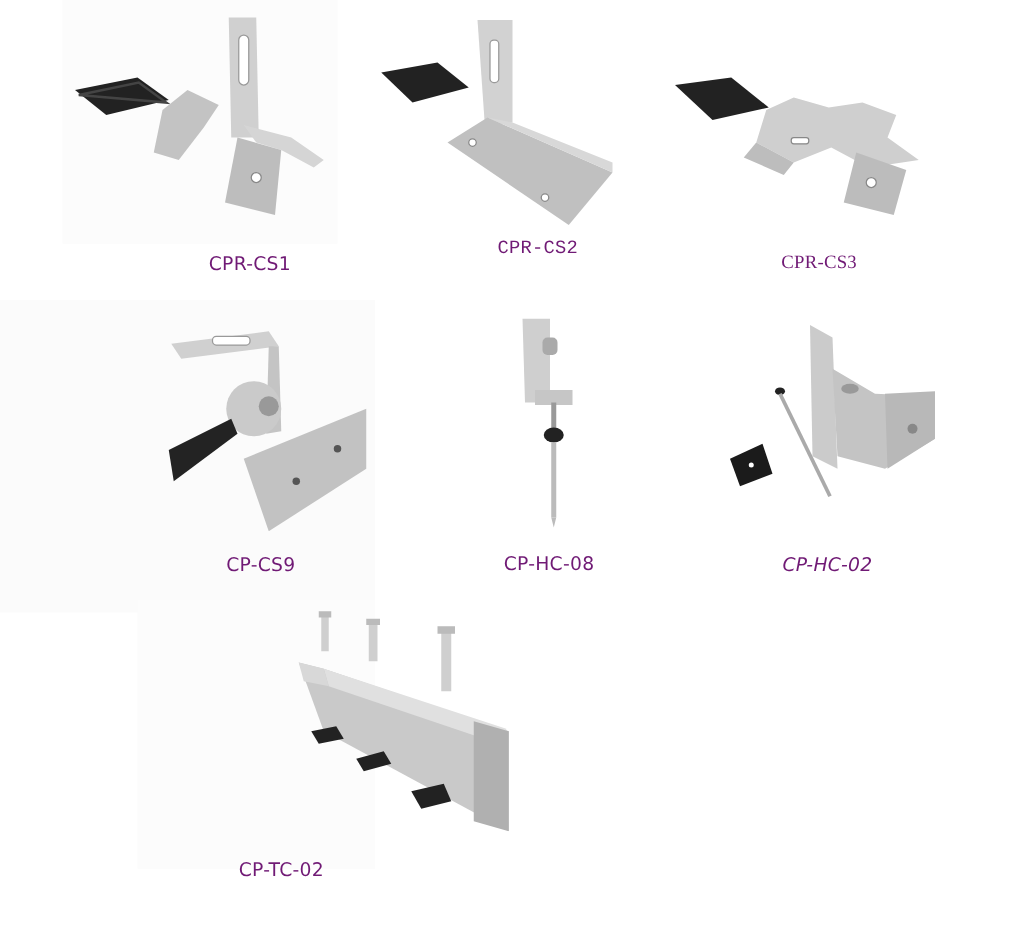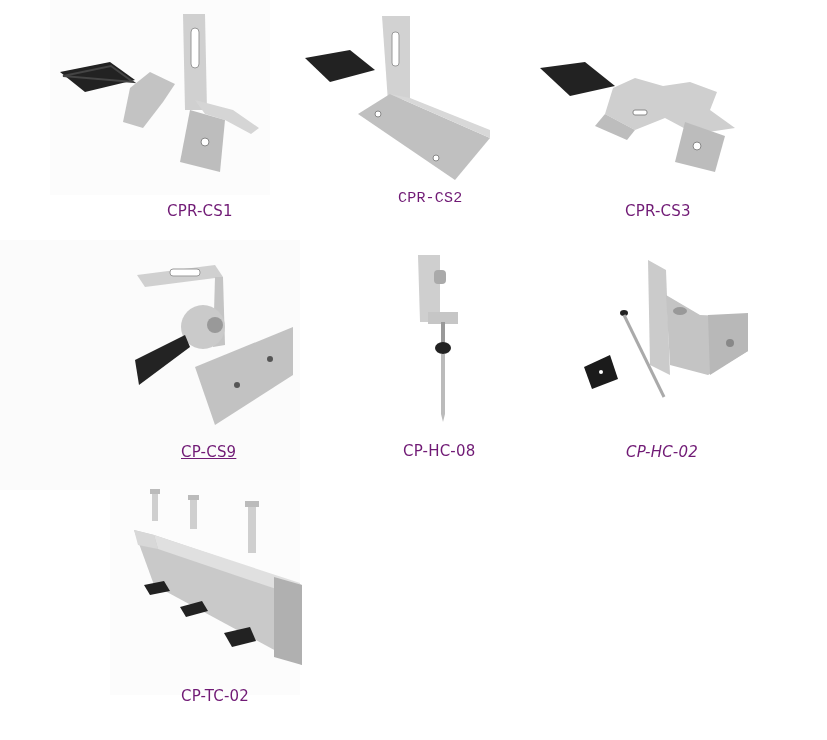--- a/index.html
+++ b/index.html
@@ -36,21 +36,21 @@
     <polygon points="82,6 110,6 110,88 88,92" fill="#d2d2d2"></polygon>
     <rect x="92" y="22" width="7" height="34" rx="3" fill="#fff" stroke="#999"></rect>
     <polygon points="58,104 90,84 190,128 155,170" fill="#c0c0c0"></polygon>
     <polygon points="90,84 110,88 190,120 190,128" fill="#d8d8d8"></polygon>
     <circle cx="78" cy="104" r="3" fill="#fff" stroke="#888"></circle>
     <circle cx="136" cy="148" r="3" fill="#fff" stroke="#888"></circle>
   </svg>
   <div class="label" style="left:98px;top:180px;font-family:Liberation Mono, monospace;">CPR-CS2</div>
 </div>
 
-<div class="card" style="left:535px;top:10px;width:210px;height:215px;">
+<div class="card" style="left:535px;top:10px;width:210px;height:215px;font-family:Liberation Serif, serif;">
   <svg class="img" width="210" height="180" viewBox="0 0 210 180">
     <polygon points="5,58 50,52 80,76 35,86" fill="#222"></polygon>
     <polygon points="78,78 100,68 128,76 155,72 182,82 175,100 200,118 160,124 130,108 100,120 70,104" fill="#cfcfcf"></polygon>
     <polygon points="70,104 100,120 92,130 60,116" fill="#bdbdbd"></polygon>
     <polygon points="150,112 190,126 180,162 140,152" fill="#bcbcbc"></polygon>
     <circle cx="162" cy="136" r="4" fill="#fff" stroke="#888"></circle>
     <rect x="98" y="100" width="14" height="5" rx="2" fill="#fff" stroke="#888"></rect>
   </svg>
   <div class="label" style="left:90px;top:192px;">CPR-CS3</div>
 </div>
@@ -60,21 +60,21 @@
     <polygon points="22,20 100,10 108,22 30,32" fill="#d0d0d0"></polygon>
     <rect x="55" y="14" width="30" height="7" rx="3" fill="#fff" stroke="#999"></rect>
     <polygon points="100,22 108,22 110,90 98,92" fill="#c4c4c4"></polygon>
     <circle cx="88" cy="72" r="22" fill="#cacaca"></circle>
     <circle cx="100" cy="70" r="8" fill="#999"></circle>
     <polygon points="20,105 70,80 75,92 24,130" fill="#232323"></polygon>
     <polygon points="80,112 178,72 178,120 100,170" fill="#c2c2c2"></polygon>
     <circle cx="122" cy="130" r="3" fill="#555"></circle>
     <circle cx="155" cy="104" r="3" fill="#555"></circle>
   </svg>
-  <div class="label" style="left:66px;top:188px;text-decoration:underline;">CP-CS9</div>
+  <div class="label" style="left:66px;top:188px;">CP-CS9</div>
 </div>
 
 <div class="card" style="left:390px;top:250px;width:110px;height:215px;">
   <svg class="img" width="110" height="175" viewBox="0 0 110 175">
     <polygon points="28,5 50,5 50,72 30,72" fill="#cfcfcf"></polygon>
     <rect x="44" y="20" width="12" height="14" rx="4" fill="#aaa"></rect>
     <rect x="38" y="62" width="30" height="12" fill="#c6c6c6"></rect>
     <rect x="51" y="72" width="4" height="22" fill="#999"></rect>
     <ellipse cx="53" cy="98" rx="8" ry="6" fill="#222"></ellipse>
     <rect x="51" y="104" width="4" height="60" fill="#bbb"></rect>
@@ -91,21 +91,21 @@
     <circle cx="150" cy="88" r="4" fill="#888"></circle>
     <ellipse cx="100" cy="56" rx="7" ry="4" fill="#999"></ellipse>
     <ellipse cx="44" cy="58" rx="4" ry="3" fill="#222"></ellipse>
     <line x1="44" y1="60" x2="84" y2="142" stroke="#aaa" stroke-width="3"></line>
     <polygon points="4,112 30,100 38,124 12,134" fill="#1b1b1b"></polygon>
     <circle cx="21" cy="117" r="2" fill="#fff"></circle>
   </svg>
   <div class="label" style="left:46px;top:188px;font-style:italic;">CP-HC-02</div>
 </div>
 
-<div class="card" style="left:124px;top:485px;width:190px;height:225px;">
+<div class="card" style="left:134px;top:485px;width:190px;height:225px;text-align:center;">
   <svg class="img" width="190" height="180" viewBox="0 0 190 180">
     <rect x="28" y="6" width="6" height="30" fill="#cfcfcf"></rect>
       <rect x="26" y="4" width="10" height="5" fill="#bbb"></rect>
     <rect x="66" y="12" width="7" height="32" fill="#cfcfcf"></rect>
       <rect x="64" y="10" width="11" height="5" fill="#bbb"></rect>
     <rect x="124" y="18" width="8" height="50" fill="#cfcfcf"></rect>
       <rect x="121" y="16" width="14" height="6" fill="#bbb"></rect>
     <polygon points="10,45 30,50 178,100 178,180 30,100" fill="#c9c9c9"></polygon>
     <polygon points="30,50 176,98 176,112 34,64" fill="#e0e0e0"></polygon>
     <polygon points="10,45 30,50 34,64 14,60" fill="#d8d8d8"></polygon>

